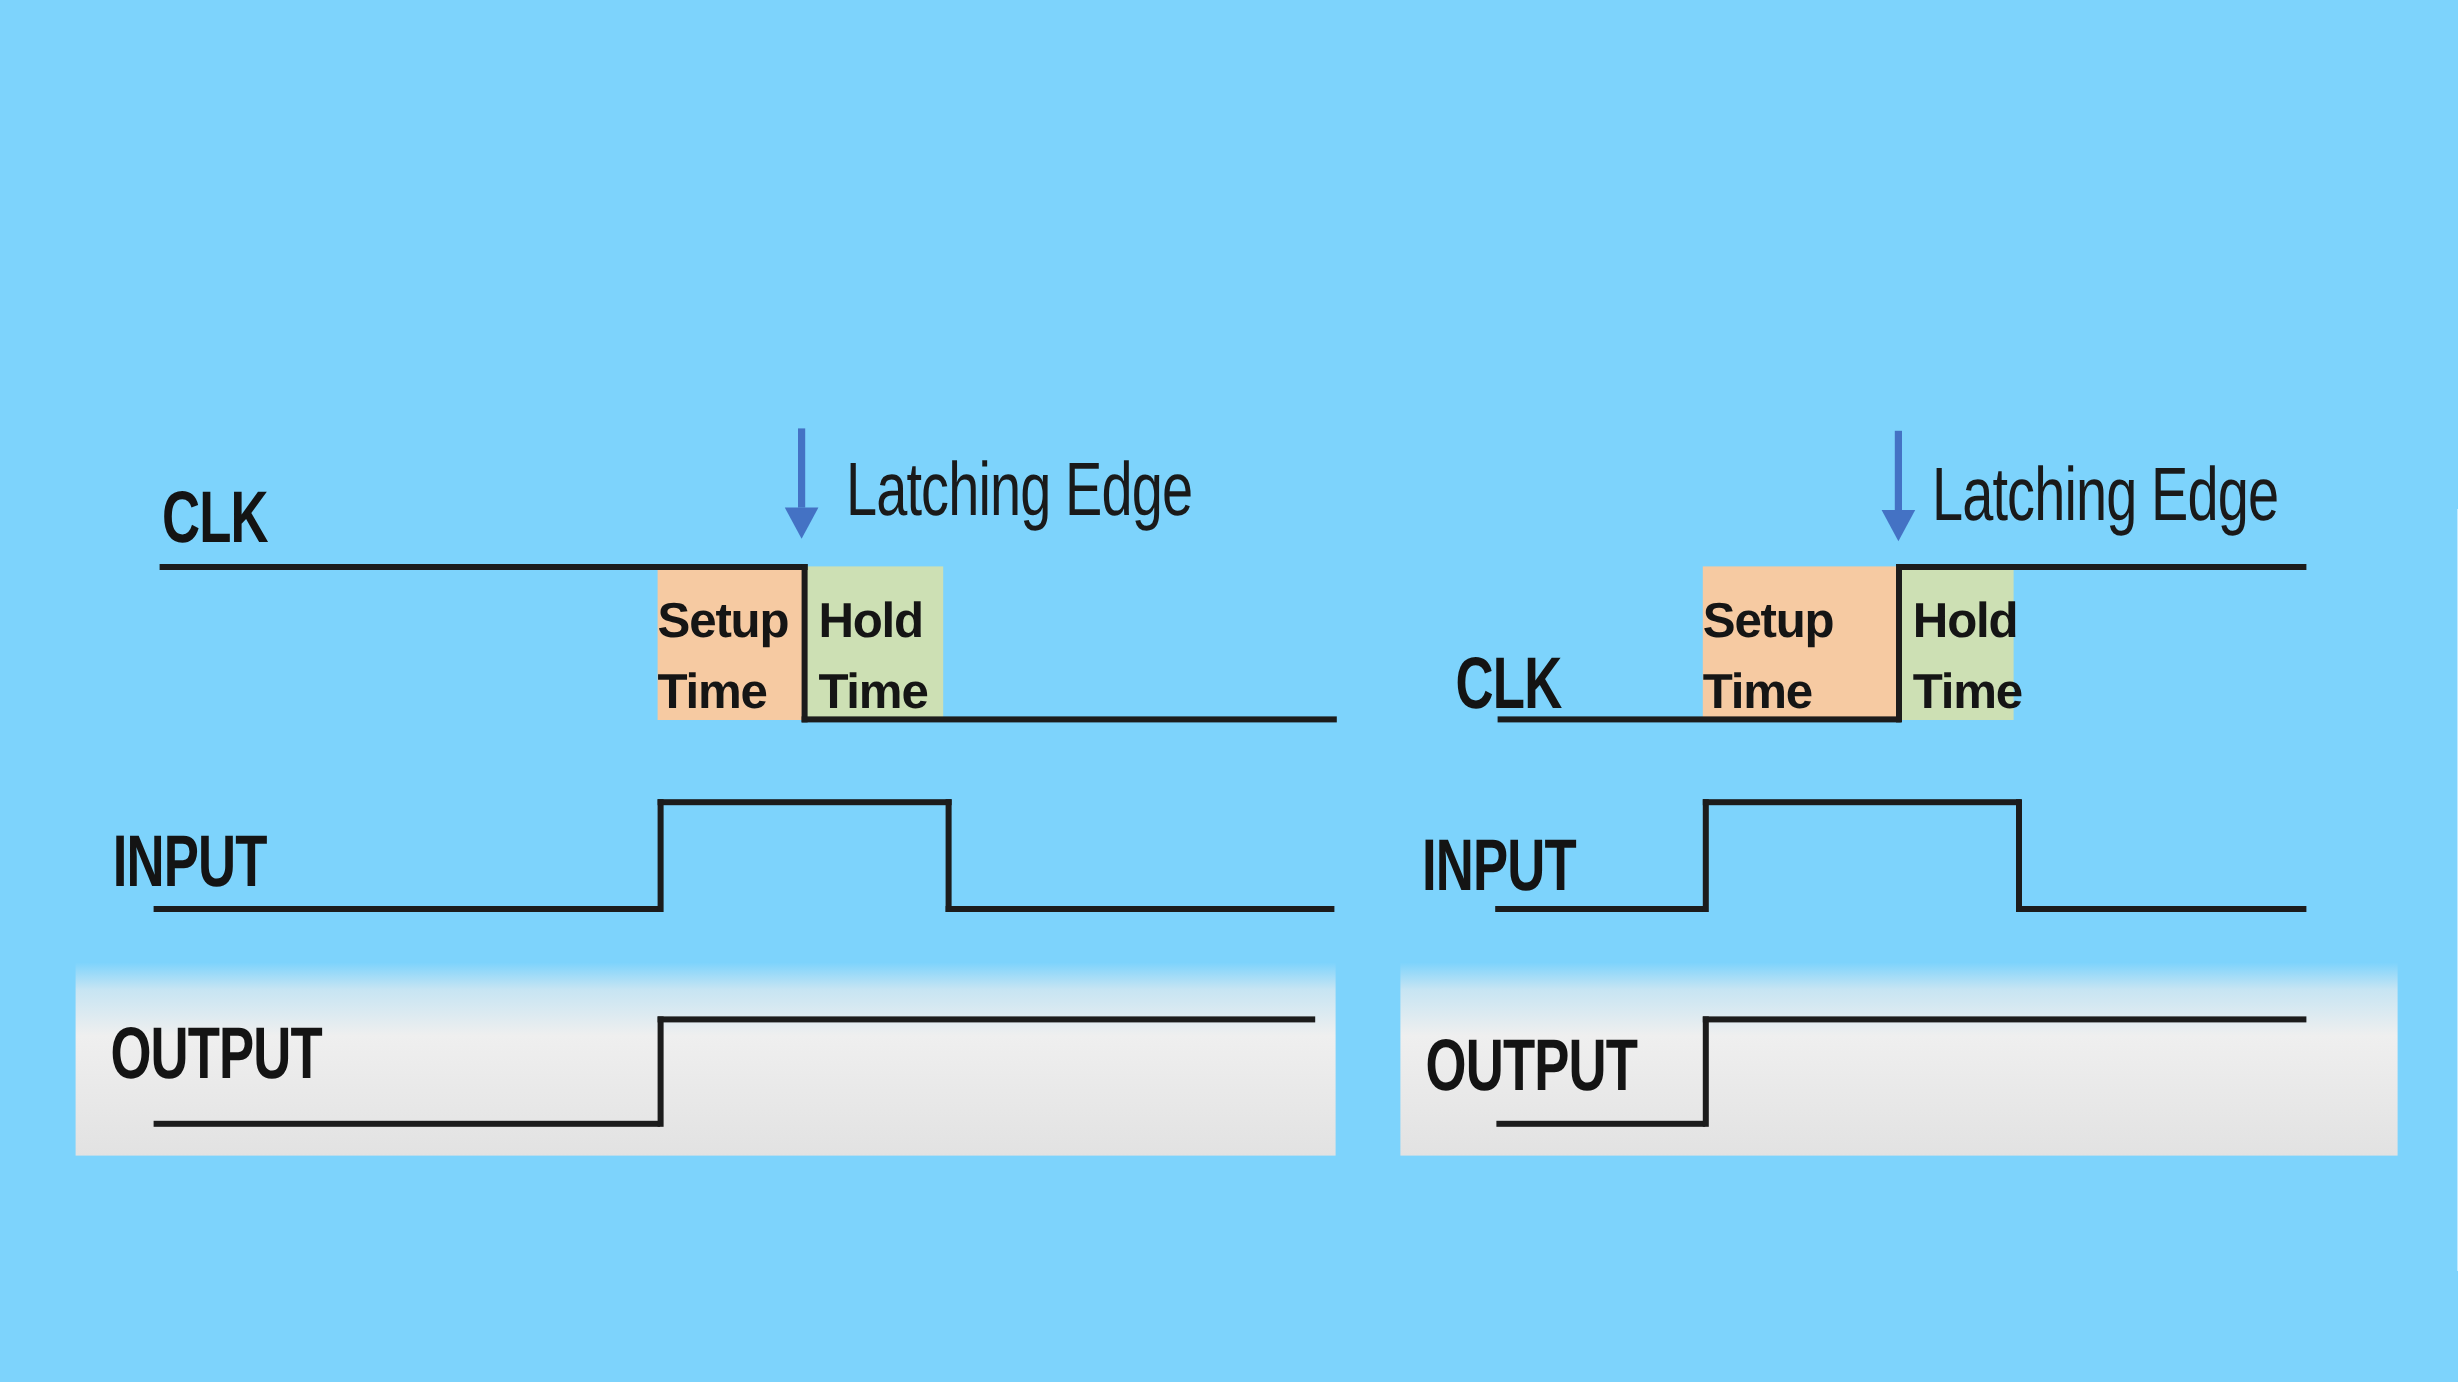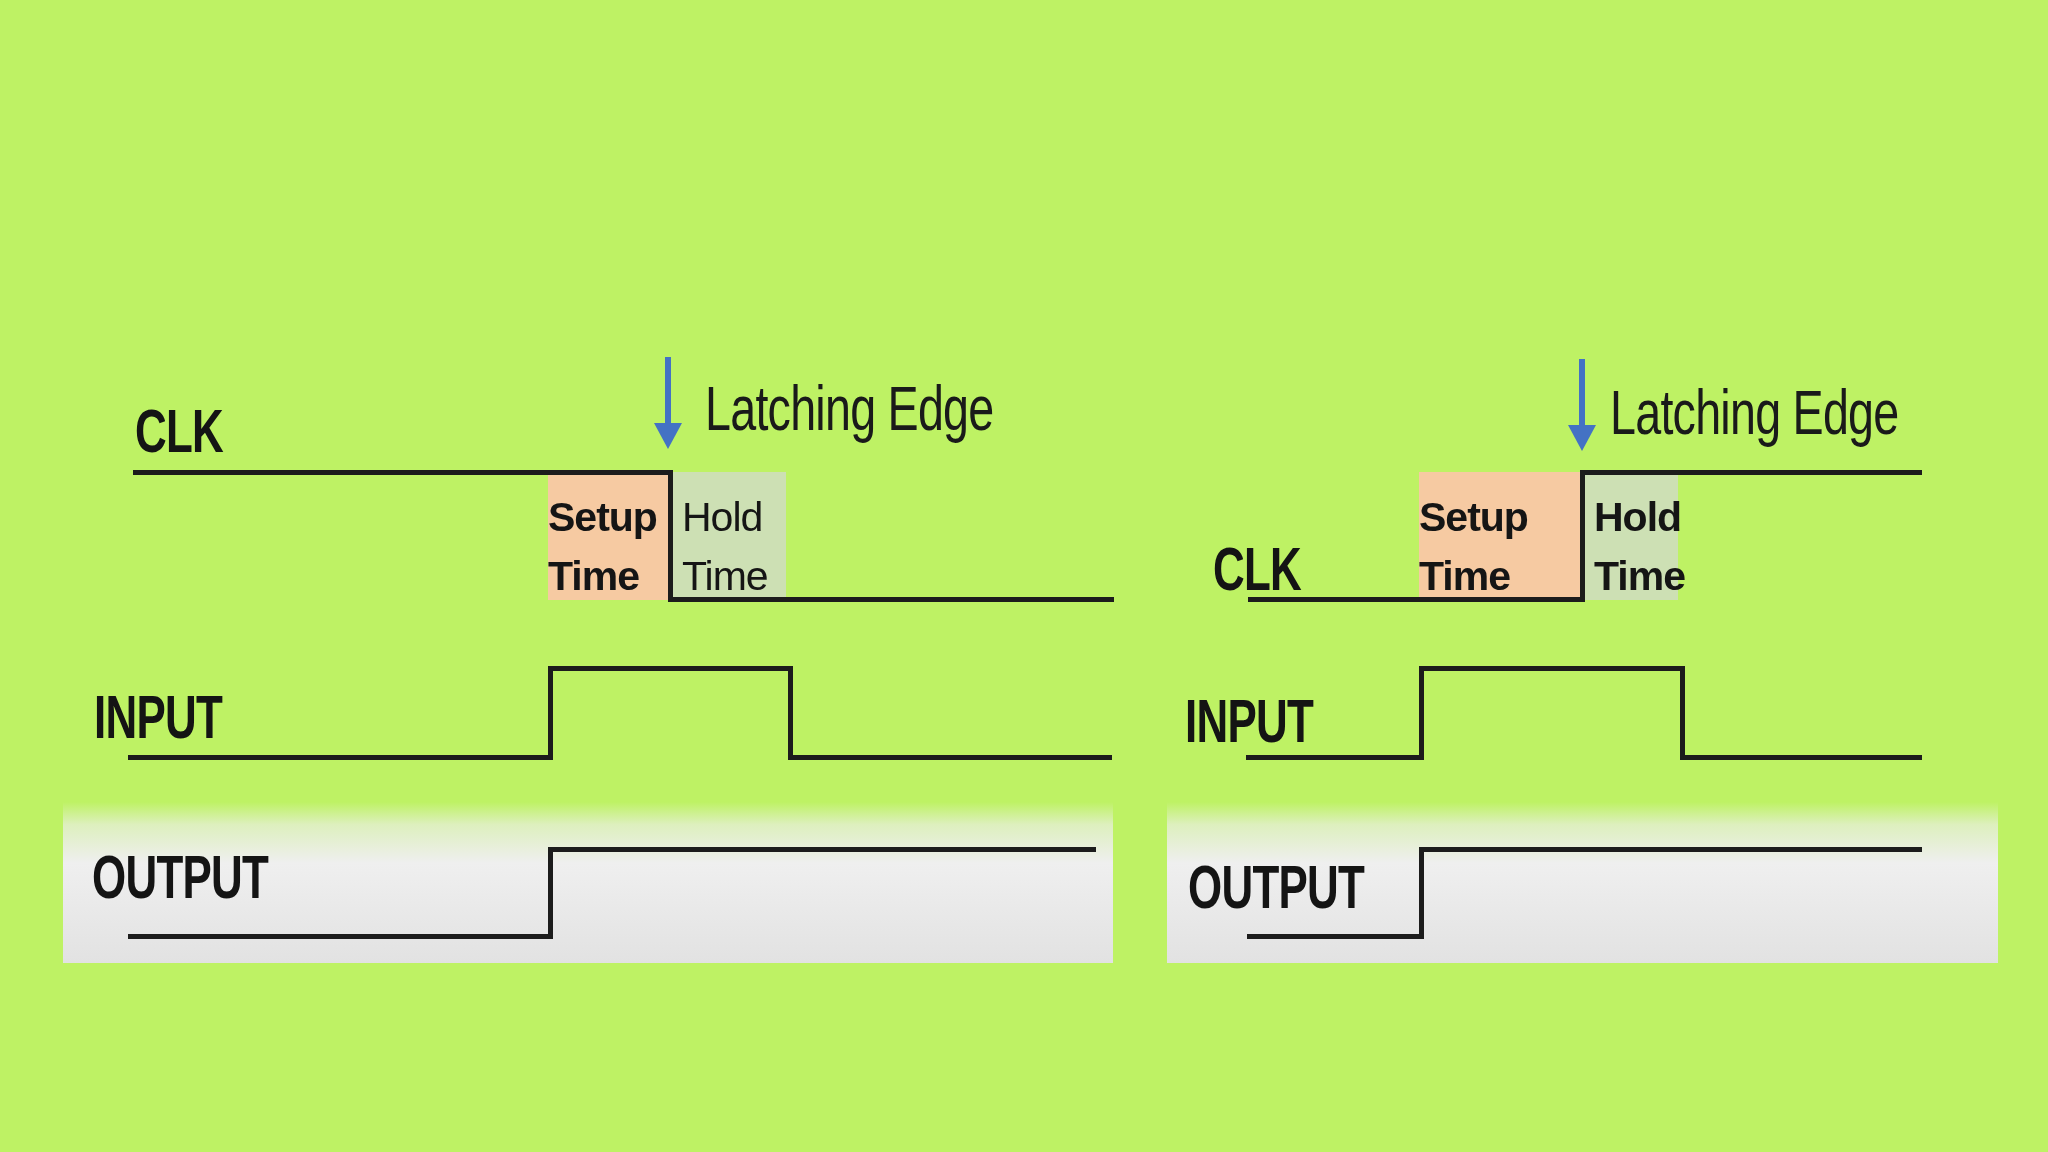--- a/index.html
+++ b/index.html
@@ -6,42 +6,42 @@
     --line:#1c1c1c;
     --setup:#f6caa2;
     --hold:#cde0b4;
     --arrow:#4472c4;
     --band-bottom:#e2e2e2;
   }
   html,body{margin:0;padding:0;background:#ffffff;}
   .stage{
     position:relative;
     width:2048px;height:1152px;
-    background:#bef264;
+    background:#7dd3fc;
     overflow:hidden;
     font-family:"Liberation Sans","DejaVu Sans",sans-serif;
   }
   .panel{position:absolute;inset:0;}
   
   .hseg,.vseg{position:absolute;background:var(--line);z-index:2;}
   .hseg{height:5px;}
   .vseg{width:5px;}
   
   .box{position:absolute;top:472px;height:128px;z-index:1;}
   .box.setup{background:var(--setup);}
   .box.hold{background:var(--hold);}
   
   .boxtext{
     position:absolute;top:472px;height:128px;z-index:3;
     font-size:41px;line-height:59px;padding-top:16px;
     color:#151515;letter-spacing:-1px;
     box-sizing:border-box;
   }
   .boxtext.centered{text-align:left;}
-  .boxtext.leftpad{text-align:left;padding-left:12px;}
+  .boxtext.leftpad{text-align:left;padding-left:12px;font-weight:bold;}
   .boxtext .bl{display:block;}
   .bold{font-weight:bold;}
   .regular{font-weight:normal;}
   
   .siglabel{
     position:absolute;z-index:3;
     font-size:61px;font-weight:bold;line-height:1.1;
     color:#141414;letter-spacing:-1px;
     transform:scaleX(0.72);transform-origin:left top;
     white-space:nowrap;

